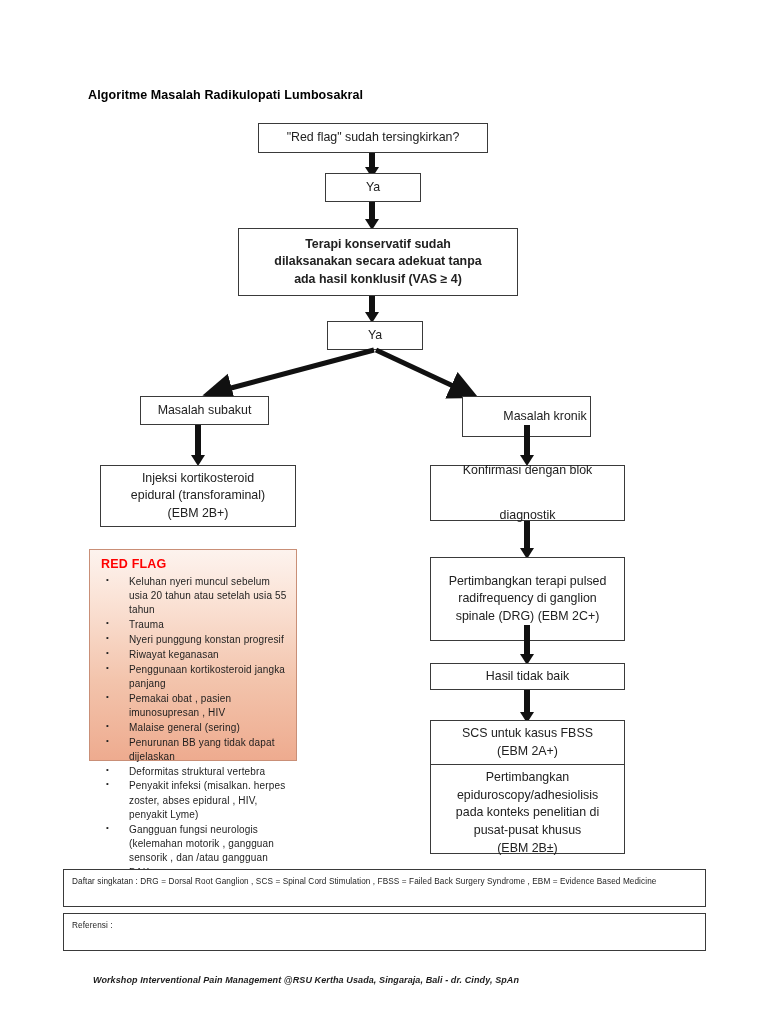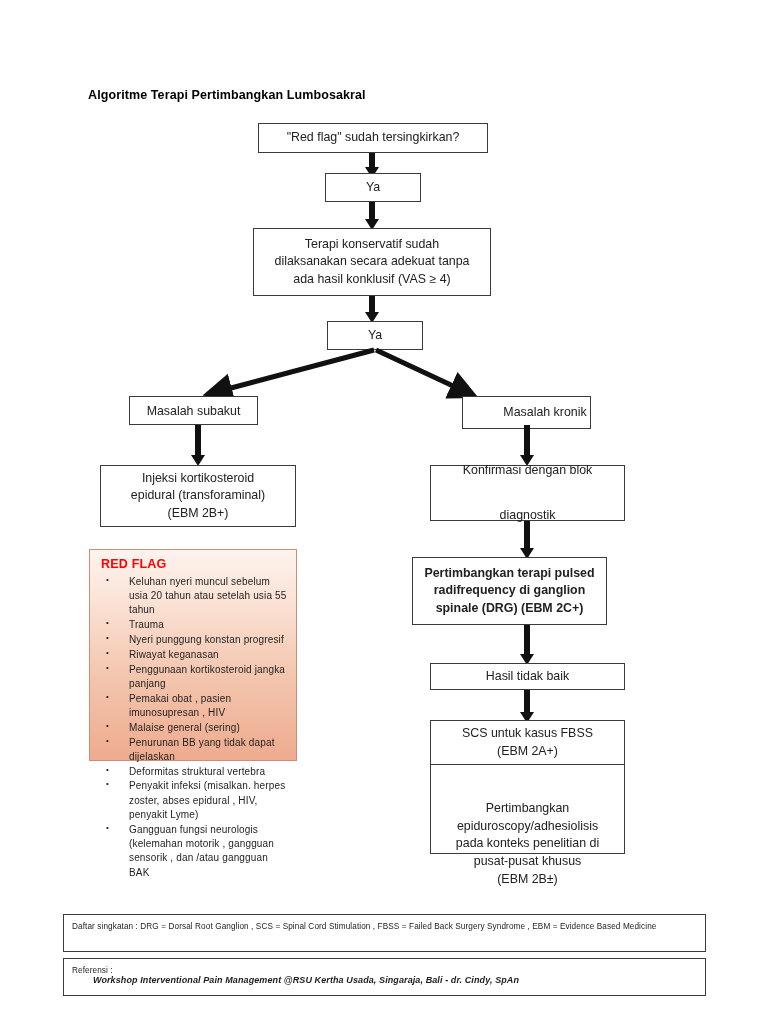--- a/index.html
+++ b/index.html
@@ -122,21 +122,20 @@
   .noteboxes { left: 63px; top: 869px; width: 643px; }
   .notebox {
     border: 1px solid #3a3a3a;
     background: #fff;
     font-size: 8.2px;
     line-height: 1.62;
     color: #1d1d1d;
     padding: 5px 7px 5px 8px;
     box-sizing: border-box;
     letter-spacing: 0.1px;
-    margin-top: 45px;
   }
   .notebox + .notebox { margin-top: 6px; }
 
   .footer-credit {
     left: 0;
     top: 975px;
     width: 668px;
     text-align: center;
     padding-right: 56px;
     box-sizing: border-box;
@@ -145,35 +144,35 @@
     font-weight: bold;
     color: #1d1d1d;
     letter-spacing: 0.1px;
   }
 </style>
 </head>
 <body>
 
 <div class="page">
 
-  <div class="abs doc-title">Algoritme Terapi Pertimbangkan Lumbosakral</div>
+  <div class="abs doc-title">Algoritme Masalah Radikulopati Lumbosakral</div>
 
   <div class="abs node" style="left:258px; top:123px; width:230px; height:30px;">
     <span class="ln">"Red flag" sudah tersingkirkan?</span>
   </div>
   <div class="arr-shaft" style="left:369px; top:153px; width:6px; height:16px;"></div>
   <div class="arr-head-down" style="left:364.5px; top:167px;"></div>
 
   <div class="abs node" style="left:325px; top:173px; width:96px; height:29px;">
     <span class="ln">Ya</span>
   </div>
   <div class="arr-shaft" style="left:369px; top:202px; width:6px; height:19px;"></div>
   <div class="arr-head-down" style="left:364.5px; top:219px;"></div>
 
-  <div class="abs node" style="left:253px; top:228px; width:238px; height:68px;">
+  <div class="abs node" style="left:238px; top:228px; width:280px; height:68px;font-weight:bold;">
     <span class="ln">Terapi konservatif sudah</span>
     <span class="ln">dilaksanakan secara adekuat tanpa</span>
     <span class="ln">ada hasil konklusif (VAS ≥ 4)</span>
   </div>
   <div class="arr-shaft" style="left:369px; top:296px; width:6px; height:19px;"></div>
   <div class="arr-head-down" style="left:364.5px; top:312px;"></div>
 
   <div class="abs node" style="left:327px; top:321px; width:96px; height:29px;">
     <span class="ln">Ya</span>
   </div>
@@ -184,60 +183,60 @@
         <path d="M6,0.2 L6,5.8 L0.2,3 Z" fill="#111"></path>
       </marker>
       <marker id="ahR" markerWidth="6" markerHeight="6" refX="3.1" refY="3" orient="auto">
         <path d="M0,0.2 L0,5.8 L5.8,3 Z" fill="#111"></path>
       </marker>
     </defs>
     <line x1="374" y1="350" x2="216" y2="392" stroke="#111" stroke-width="5.2" marker-end="url(#ahR)"></line>
     <line x1="376" y1="350" x2="466" y2="392" stroke="#111" stroke-width="5.2" marker-end="url(#ahR)"></line>
   </svg>
 
-  <div class="abs node" style="left:129px; top:396px; width:129px; height:29px;justify-content:flex-end;">
+  <div class="abs node" style="left:140px; top:396px; width:129px; height:29px;">
     <span class="ln">Masalah subakut</span>
   </div>
   <div class="arr-shaft" style="left:195px; top:425px; width:6px; height:32px;"></div>
   <div class="arr-head-down" style="left:190.5px; top:455px;"></div>
 
-  <div class="abs node" style="left:462px; top:396px; width:129px; height:33px;padding-left:43px;">
+  <div class="abs node" style="left:462px; top:396px; width:129px; height:41px;padding-left:43px;">
     <span class="ln">Masalah kronik</span>
   </div>
   <div class="arr-shaft" style="left:524px; top:425px; width:6px; height:32px;"></div>
   <div class="arr-head-down" style="left:519.5px; top:455px;"></div>
 
   <div class="abs node" style="left:100px; top:465px; width:196px; height:62px;text-align:right;">
     <span class="ln">Injeksi kortikosteroid</span>
     <span class="ln">epidural (transforaminal)</span>
     <span class="ln">(EBM 2B+)</span>
   </div>
 
   <div class="abs node" style="left:430px; top:465px; width:195px; height:56px;gap:27px;">
     <span class="ln">Konfirmasi dengan blok</span>
     <span class="ln">diagnostik</span>
   </div>
   <div class="arr-shaft" style="left:524px; top:521px; width:6px; height:30px;"></div>
   <div class="arr-head-down" style="left:519.5px; top:548px;"></div>
 
-  <div class="abs node" style="left:412px; top:557px; width:195px; height:68px;font-weight:bold;">
+  <div class="abs node" style="left:430px; top:557px; width:195px; height:84px;">
     <span class="ln">Pertimbangkan terapi pulsed</span>
     <span class="ln">radifrequency di ganglion</span>
     <span class="ln">spinale (DRG) (EBM 2C+)</span>
   </div>
   <div class="arr-shaft" style="left:524px; top:625px; width:6px; height:32px;"></div>
   <div class="arr-head-down" style="left:519.5px; top:654px;"></div>
 
   <div class="abs node" style="left:430px; top:663px; width:195px; height:27px;">
     <span class="ln">Hasil tidak baik</span>
   </div>
   <div class="arr-shaft" style="left:524px; top:690px; width:6px; height:25px;"></div>
   <div class="arr-head-down" style="left:519.5px; top:712px;"></div>
 
-  <div class="abs stack" style="left:430px; top:720px; width:195px; height:134px;gap:31px;">
+  <div class="abs stack" style="left:430px; top:720px; width:195px; height:134px;">
     <div class="seg top" style="height:46px;">
       <span class="ln">SCS untuk kasus FBSS</span>
       <span class="ln">(EBM 2A+)</span>
     </div>
     <div class="seg" style="flex:1;">
       <span class="ln">Pertimbangkan</span>
       <span class="ln">epiduroscopy/adhesiolisis</span>
       <span class="ln">pada konteks penelitian di</span>
       <span class="ln">pusat-pusat khusus</span>
       <span class="ln">(EBM 2B±)</span>

